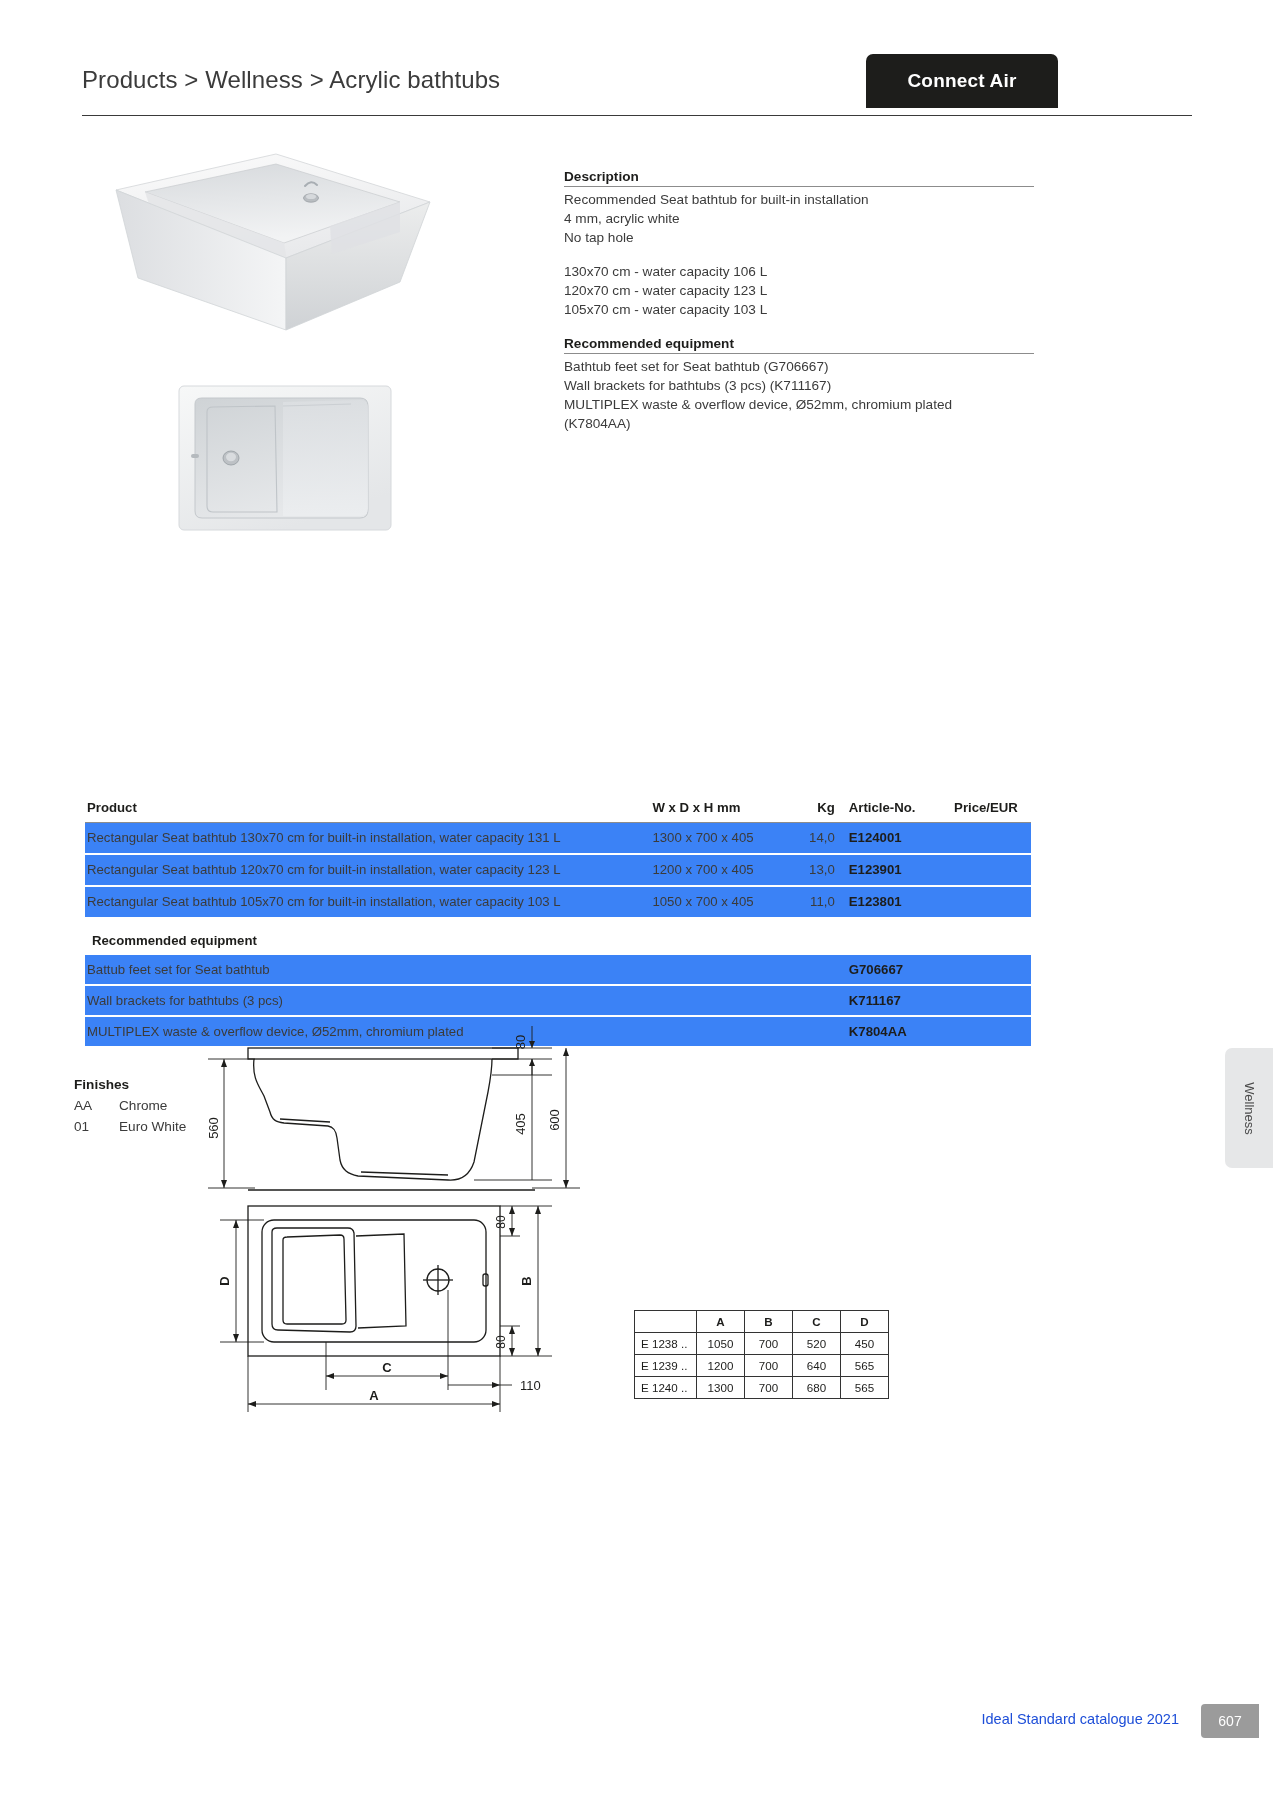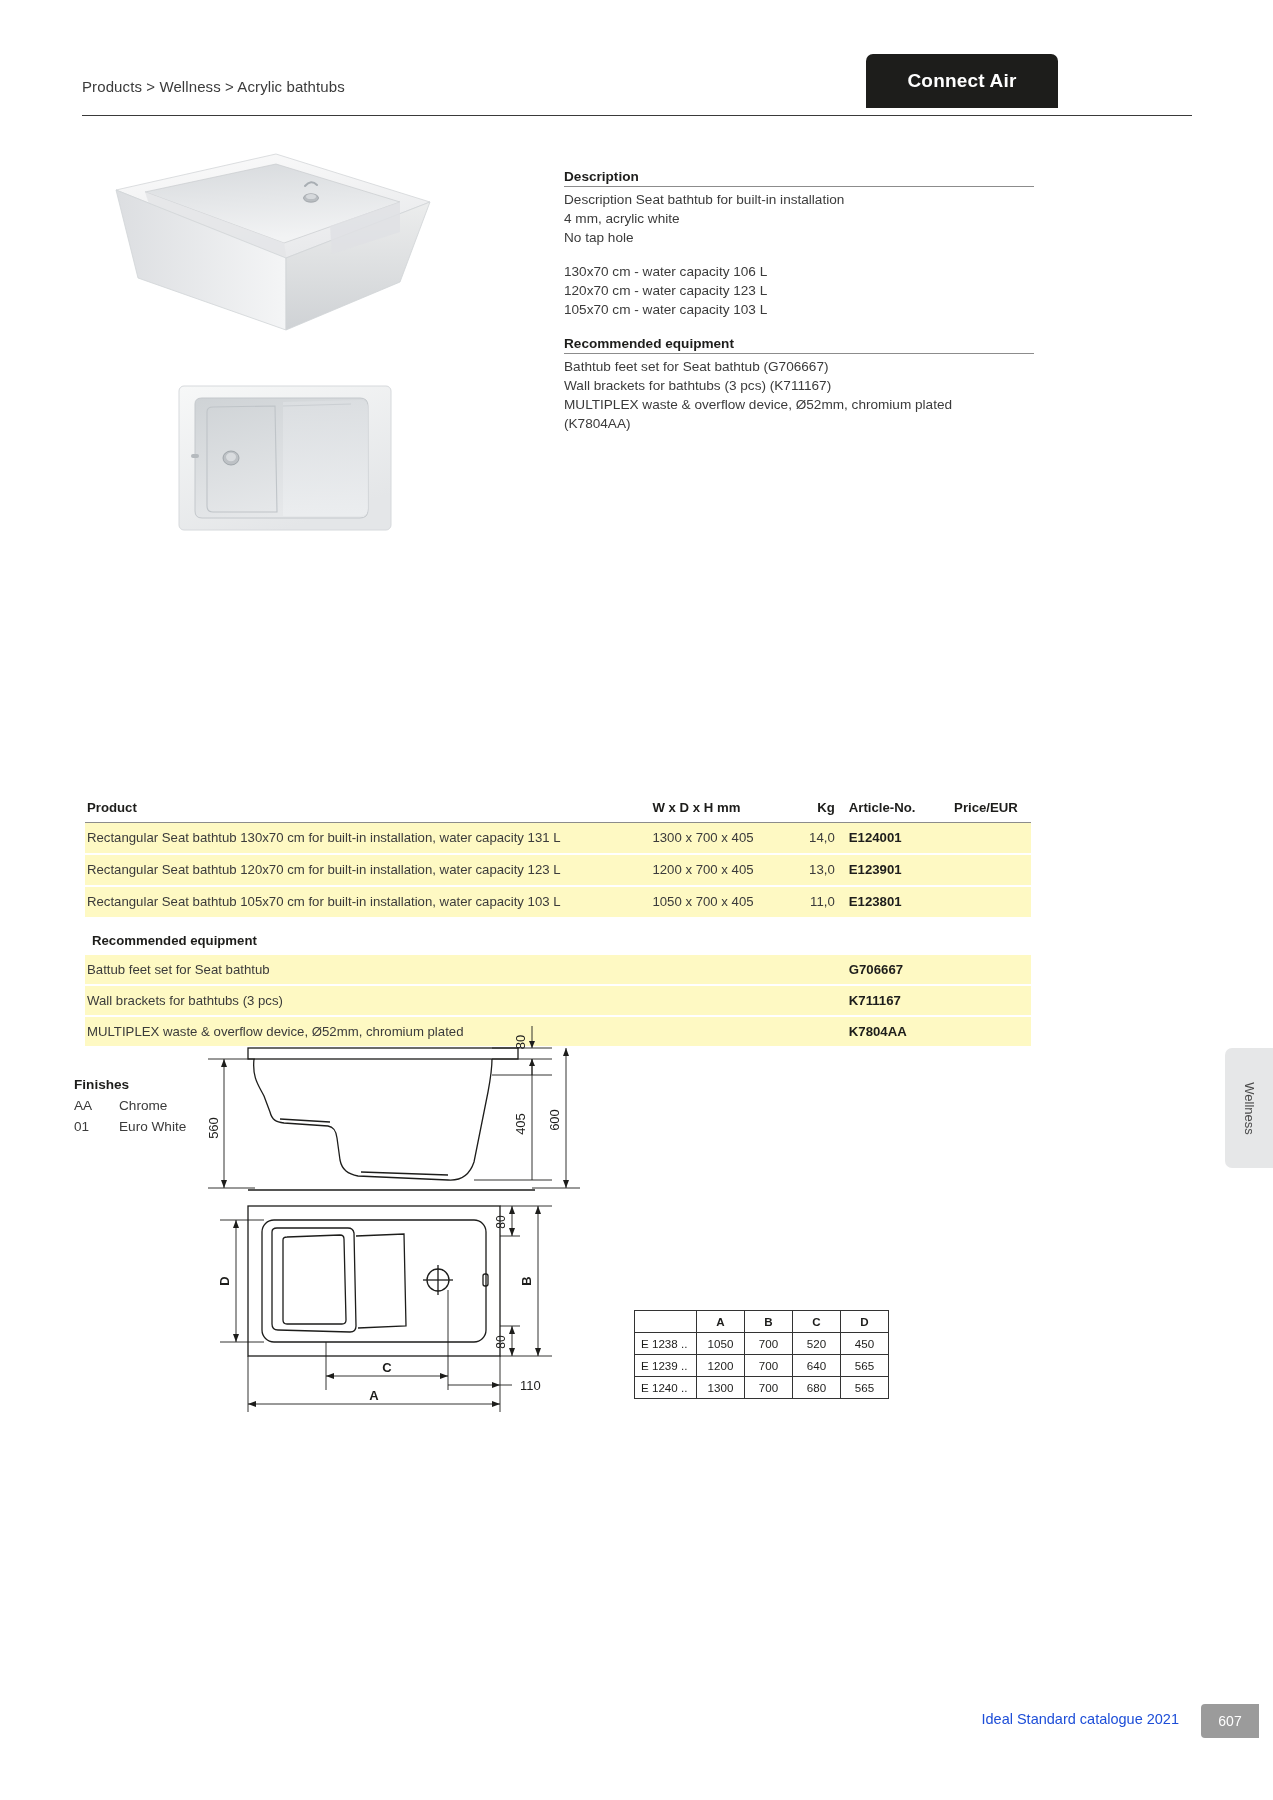--- a/index.html
+++ b/index.html
@@ -17,22 +17,22 @@
   
   .page-header {
     position: absolute;
     left: 82px; top: 58px;
     width: 1110px;
     height: 58px;
     border-bottom: 1.5px solid #3a3a3a;
   }
   .breadcrumb {
     position: absolute;
-    left: 0; top: 20px;
-    font-size: 15px;
+    left: 0; top: 8px;
+    font-size: 24px;
     font-weight: 400;
     color: #3b3b3b;
     letter-spacing: 0.1px;
     white-space: nowrap;
   }
   .brand-tab {
     position: absolute;
     left: 768px; top: -4px;
     width: 192px; height: 54px;
     background: #1d1d1b;
@@ -99,21 +99,21 @@
     vertical-align: bottom;
     border-bottom: 1.2px solid #8c8c8c;
   }
   .prod-table th.c-prod { width: 548px; padding-left: 2px; }
   .prod-table th.c-dim  { width: 136px; }
   .prod-table th.c-kg   { width: 56px; text-align: right; }
   .prod-table th.c-art  { width: 103px; }
   .prod-table th.c-price{ width: 82px; }
 
   .prod-table td {
-    background: #fef9c3;
+    background: #3b82f6;
     padding: 6px 7px 7px 7px;
     color: #3b3b3b;
     vertical-align: top;
     border-bottom: 2px solid #ffffff;
     line-height: 17px;
   }
   .prod-table td.c-prod { padding-left: 2px; }
   .prod-table td.c-kg   { text-align: right; }
   .prod-table td.c-art  { font-weight: bold; color: #1d1d1b; }
 
@@ -288,21 +288,21 @@
 
     <ellipse cx="76" cy="86" rx="8" ry="7" fill="#bdc1c5" stroke="#9ba1a6" stroke-width="0.9"></ellipse>
     <ellipse cx="76" cy="85" rx="5" ry="4.2" fill="#d9dcdf"></ellipse>
 
     <rect x="36" y="82" width="8" height="4" rx="2" fill="#b5babe"></rect>
   </svg>
 </div>
 
 <div class="desc-block">
   <div class="sec-title">Description</div>
-  <div class="desc-line">Description Seat bathtub for built-in installation</div>
+  <div class="desc-line">Recommended Seat bathtub for built-in installation</div>
   <div class="desc-line">4 mm, acrylic white</div>
   <div class="desc-line">No tap hole</div>
   <div class="desc-gap"></div>
   <div class="desc-line">130x70 cm - water capacity 106 L</div>
   <div class="desc-line">120x70 cm - water capacity 123 L</div>
   <div class="desc-line">105x70 cm - water capacity 103 L</div>
   <div class="sec-title second">Recommended equipment</div>
   <div class="desc-line">Bathtub feet set for Seat bathtub (G706667)</div>
   <div class="desc-line">Wall brackets for bathtubs (3 pcs) (K711167)</div>
   <div class="desc-line">MULTIPLEX waste &amp; overflow device, Ø52mm, chromium plated</div>

